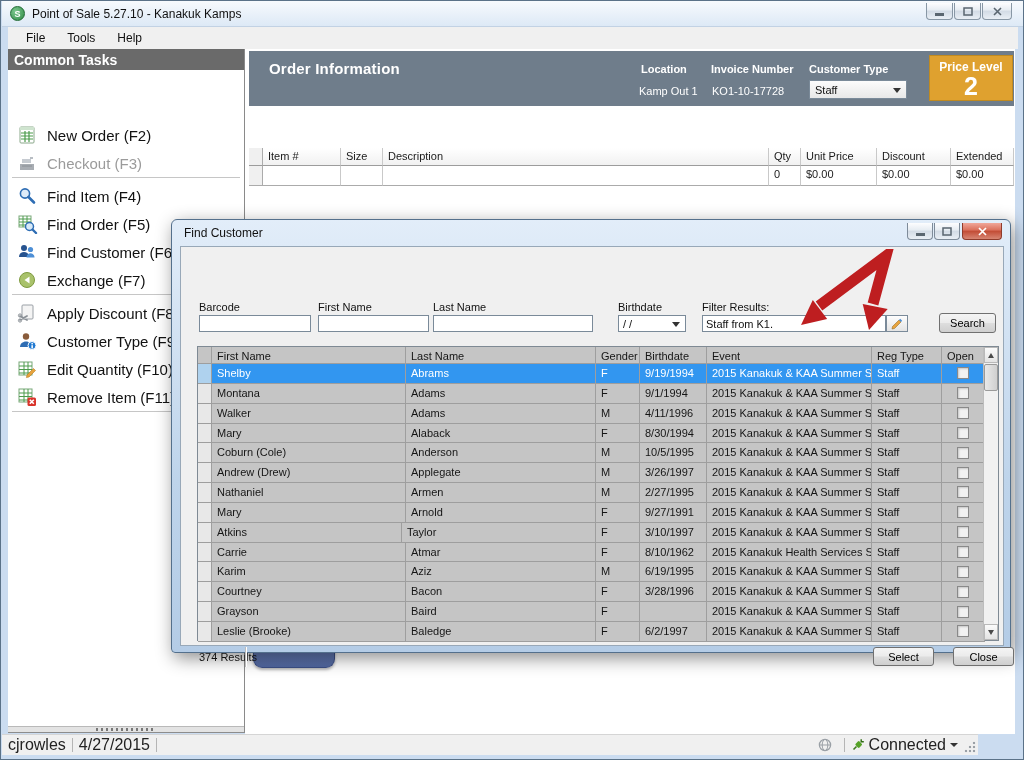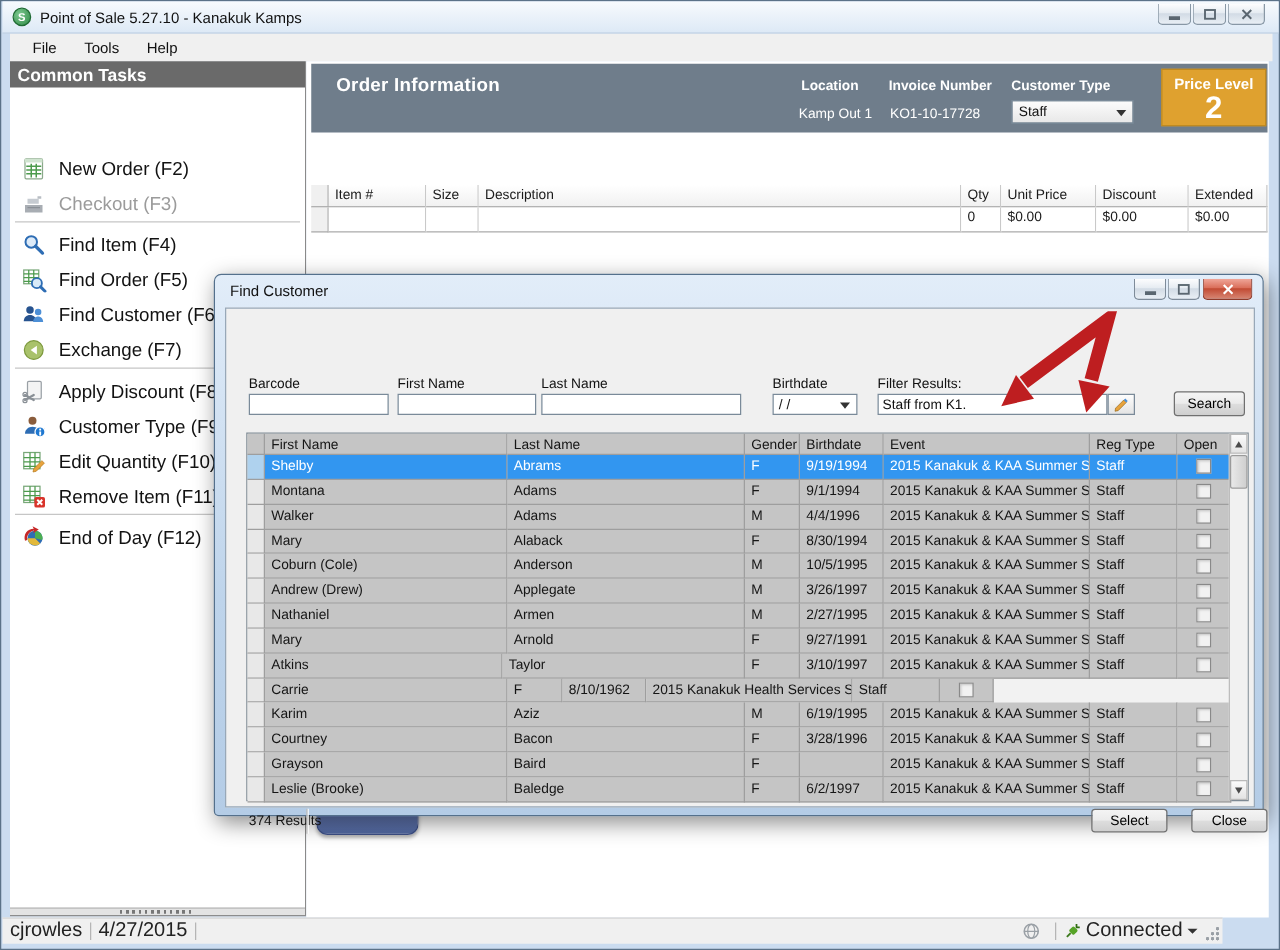--- a/index.html
+++ b/index.html
@@ -216,29 +216,20 @@
     <div class="abs sb-item" style="top:335px;">
       <svg width="22" height="20" viewBox="0 0 20 20">
           <rect x="2" y="2" width="13" height="13" fill="#fff" stroke="#79A879"></rect>
           <path d="M2 6h13M2 9.5h13M2 13h13M7 2v13M11 2v13" stroke="#4C9B4C"></path>
           <rect x="10.5" y="10.5" width="8.5" height="8.5" rx="1.5" fill="#D9342B"></rect>
           <path d="M12.8 12.8l4 4m0-4l-4 4" stroke="#fff" stroke-width="1.6"></path>
         </svg>
       <span>Remove Item (F11)</span>
     </div>
     <div class="abs sb-sep" style="top:362px;"></div>
-    <div class="abs sb-item" style="top:368px;">
-      <svg width="22" height="20" viewBox="0 0 20 20">
-          <circle cx="11" cy="10.5" r="6" fill="#2E6DB4"></circle>
-          <path d="M11 10.5V4.5a6 6 0 0 1 5.8 7.5z" fill="#4CAF50"></path>
-          <path d="M11 10.5l4.2 4.2A6 6 0 0 1 5.1 10.5z" fill="#E2B93B"></path>
-          <path d="M3 12.5C1.5 7.5 5 3 10 3L9 1l5 2.5-4.5 3 .8-2.2C6.5 5 4 8.5 4.8 12z" fill="#C62828"></path>
-        </svg>
-      <span>End of Day (F12)</span>
-    </div>
 
     <div class="abs sb-grip">
         <span></span>
       </div>
   </div>
 
   <div class="abs main">
     <div class="abs order-header">
       <div class="abs oh-title">Order Information</div>
       <div class="abs oh-label" style="left:392px;">Location</div>
@@ -355,21 +346,21 @@
               <div class="gcell" style="width: 70px;">Staff</div>
               <div class="gcell openc" style="width: 43px;">
                 <div class="cbox"></div>
               </div>
             </div>
             <div class="grow">
               <div class="gcell selc" style="width: 14px;"></div>
               <div class="gcell" style="width: 194px;">Walker</div>
               <div class="gcell" style="width: 190px;">Adams</div>
               <div class="gcell" style="width: 44px;">M</div>
-              <div class="gcell" style="width: 67px;">4/4/1996</div>
+              <div class="gcell" style="width: 67px;">4/11/1996</div>
               <div class="gcell" style="width: 165px;">2015 Kanakuk &amp; KAA Summer Staff</div>
               <div class="gcell" style="width: 70px;">Staff</div>
               <div class="gcell openc" style="width: 43px;">
                 <div class="cbox"></div>
               </div>
             </div>
             <div class="grow">
               <div class="gcell selc" style="width: 14px;"></div>
               <div class="gcell" style="width: 194px;">Mary</div>
               <div class="gcell" style="width: 190px;">Alaback</div>
@@ -437,20 +428,21 @@
               <div class="gcell" style="width: 67px;">3/10/1997</div>
               <div class="gcell" style="width: 165px;">2015 Kanakuk &amp; KAA Summer Staff</div>
               <div class="gcell" style="width: 70px;">Staff</div>
               <div class="gcell openc" style="width: 43px;">
                 <div class="cbox"></div>
               </div>
             </div>
             <div class="grow">
               <div class="gcell selc" style="width: 14px;"></div>
               <div class="gcell" style="width: 194px;">Carrie</div>
+              <div class="gcell" style="width: 190px;">Atmar</div>
               <div class="gcell" style="width: 44px;">F</div>
               <div class="gcell" style="width: 67px;">8/10/1962</div>
               <div class="gcell" style="width: 165px;">2015 Kanakuk Health Services Staff</div>
               <div class="gcell" style="width: 70px;">Staff</div>
               <div class="gcell openc" style="width: 43px;">
                 <div class="cbox"></div>
               </div>
             </div>
             <div class="grow">
               <div class="gcell selc" style="width: 14px;"></div>

